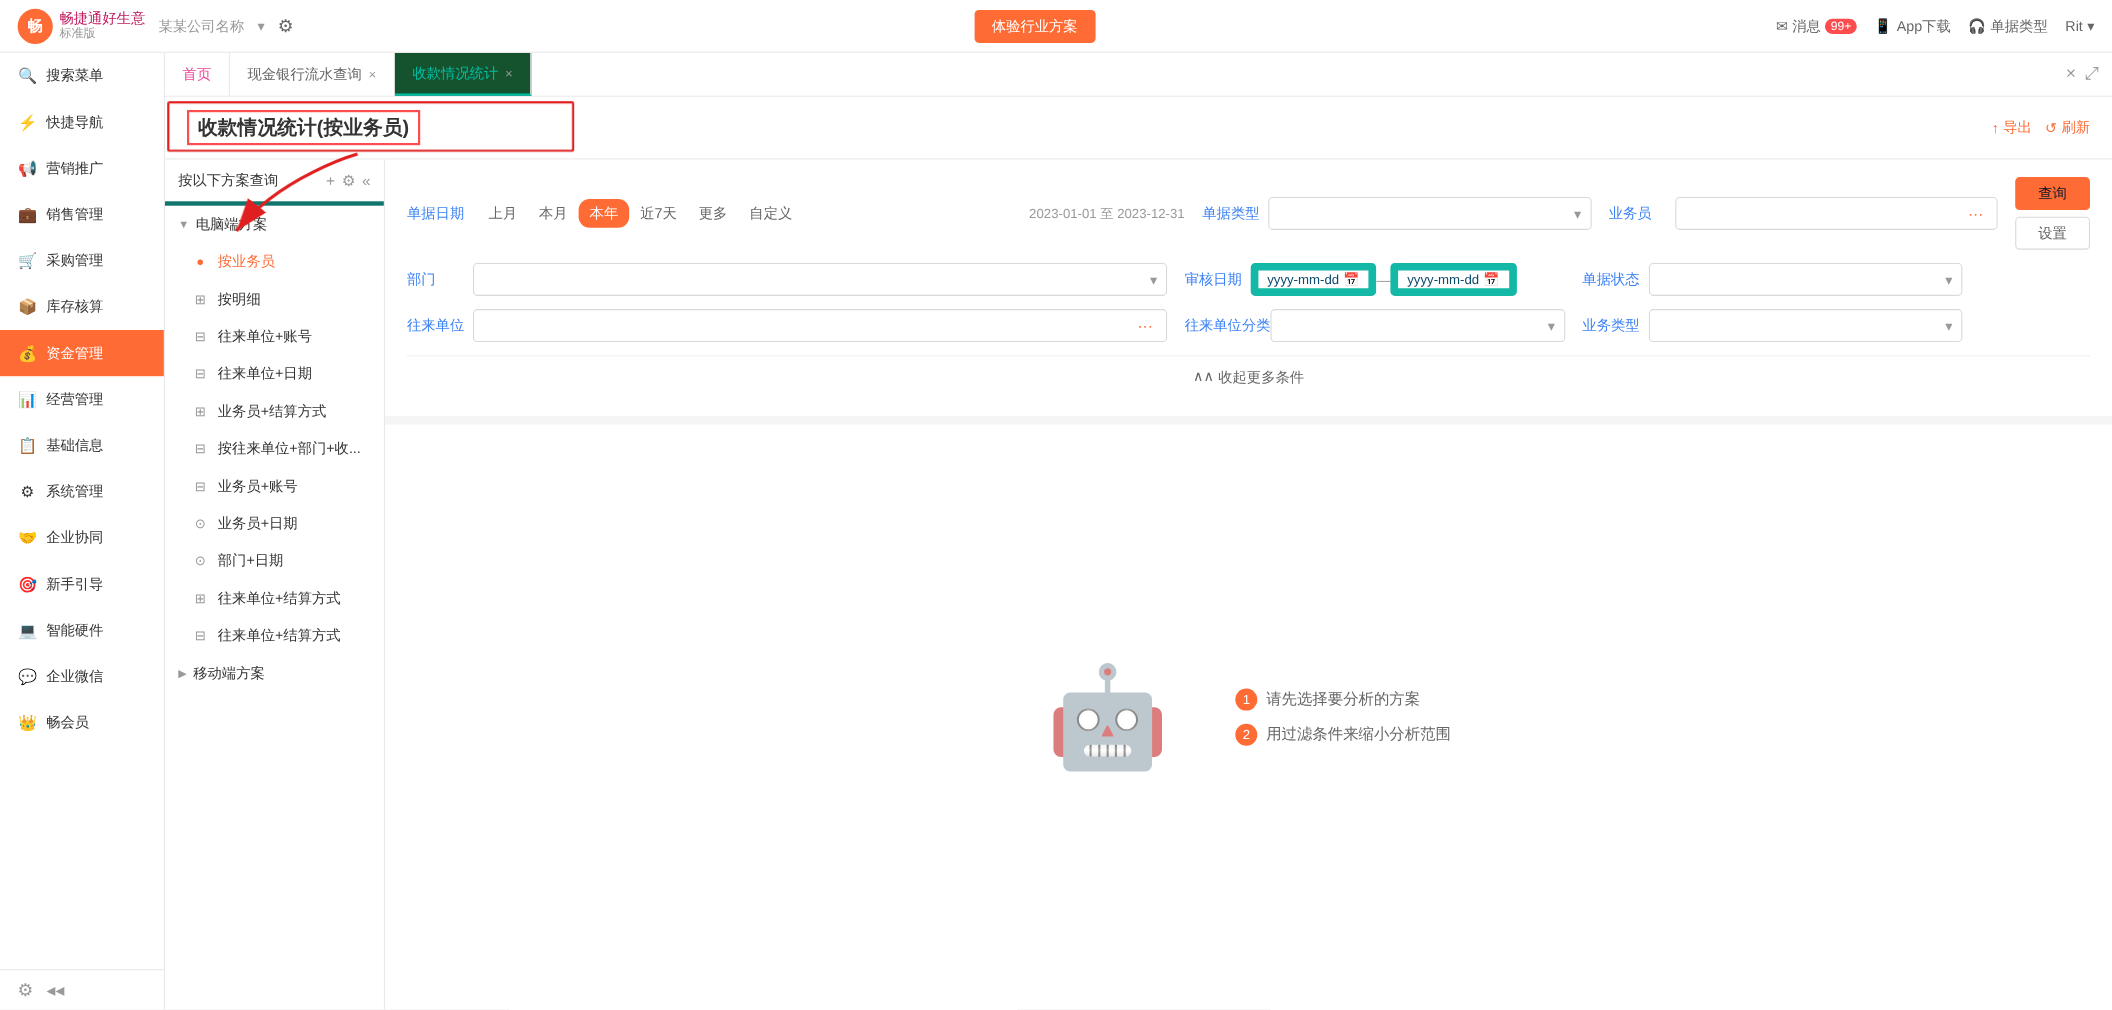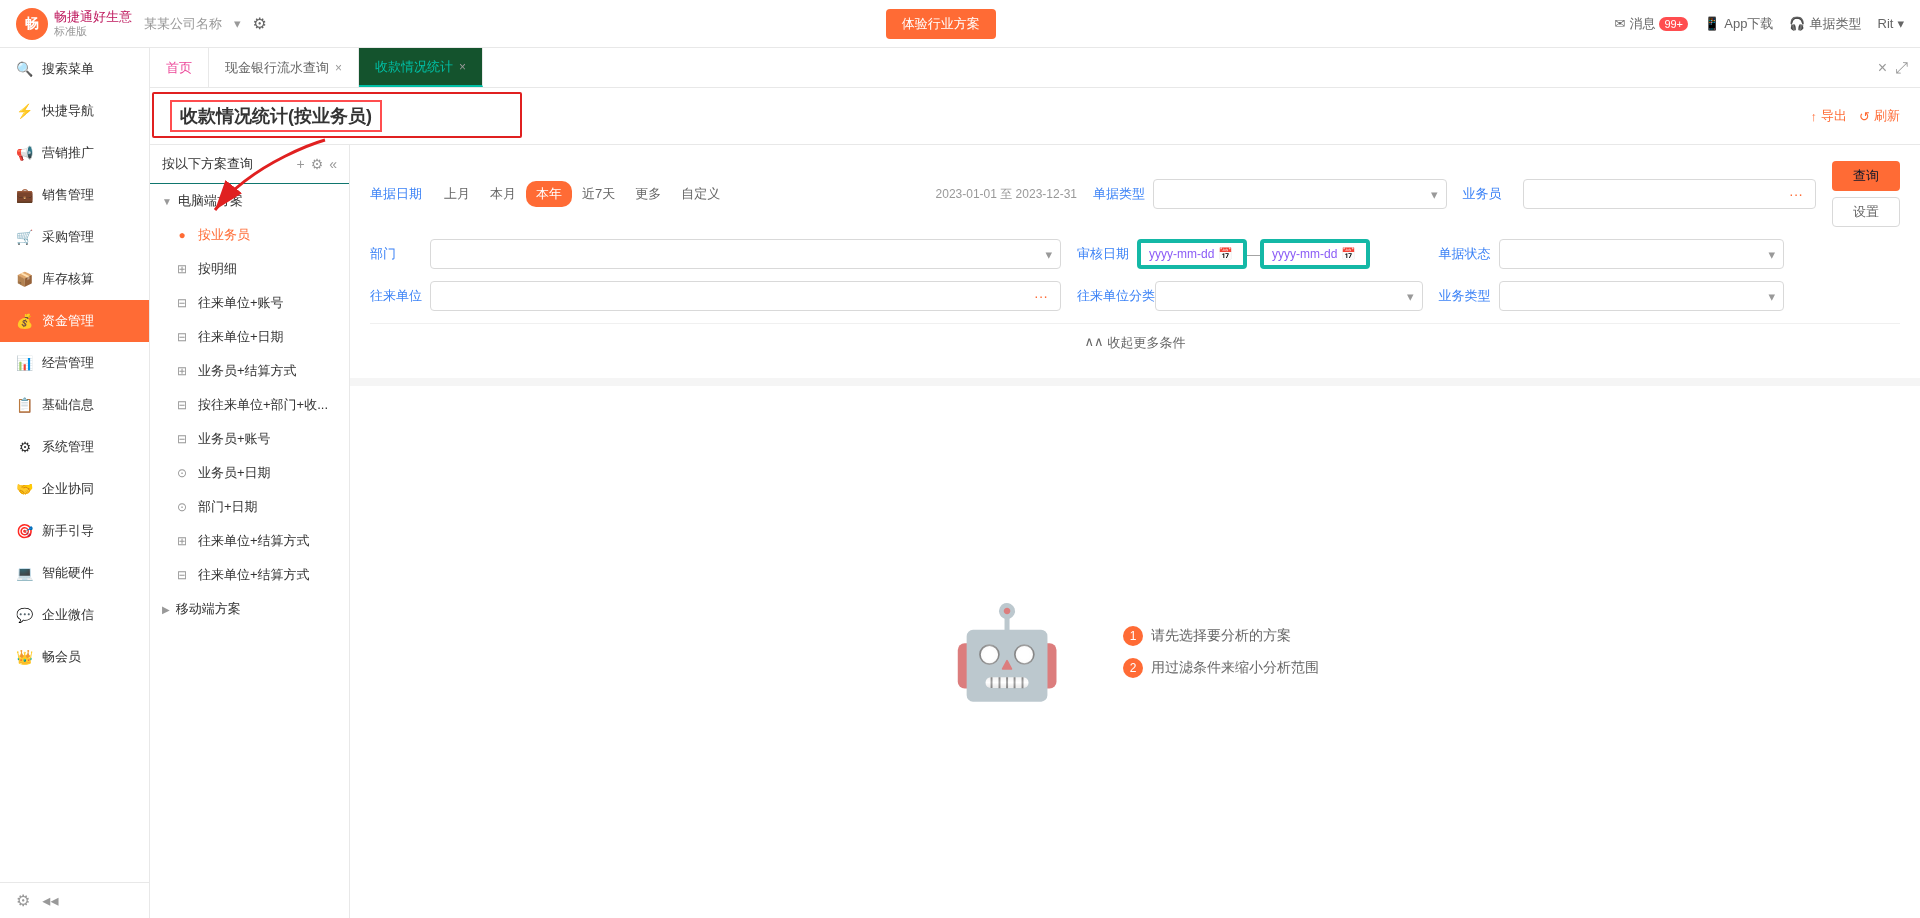--- a/index.html
+++ b/index.html
@@ -128,21 +128,21 @@
       background: #fff;
       border-right: 1px solid #e8e8e8;
       flex-shrink: 0;
       overflow-y: auto;
     }
     .scheme-header {
       display: flex;
       align-items: center;
       justify-content: space-between;
       padding: 10px 12px;
-      border-bottom: 1px solid #0f766e;
+      border-bottom: 4px solid #0f766e;
       font-size: 13px;
       color: #333;
     }
     .scheme-header-actions { display: flex; gap: 6px; align-items: center; }
     .scheme-header-btn { color: #999; cursor: pointer; font-size: 14px; }
 
     .scheme-group { }
     .scheme-group-header {
       display: flex;
       align-items: center;
@@ -219,25 +219,25 @@
       padding: 4px 10px;
       font-size: 13px;
       color: #666;
       cursor: pointer;
       border-radius: 4px;
     }
     .date-tab.active { background: #ff6b35; color: white; border-radius: 10px; }
     .date-range { font-size: 12px; color: #999; margin-left: 8px; white-space: nowrap; }
     .date-input {
       height: 30px;
-      border: 4px solid #14b8a6;
+      border: 7px solid #14b8a6;
       border-radius: 4px;
       padding: 0 8px;
       font-size: 12px;
-      color: #8b5cf6;
+      color: #0c4a6e;
       display: flex;
       align-items: center;
       gap: 4px;
       min-width: 110px;
       cursor: pointer;
       background: #fff;
     }
     .date-sep { color: #999; }
 
     .form-actions {

